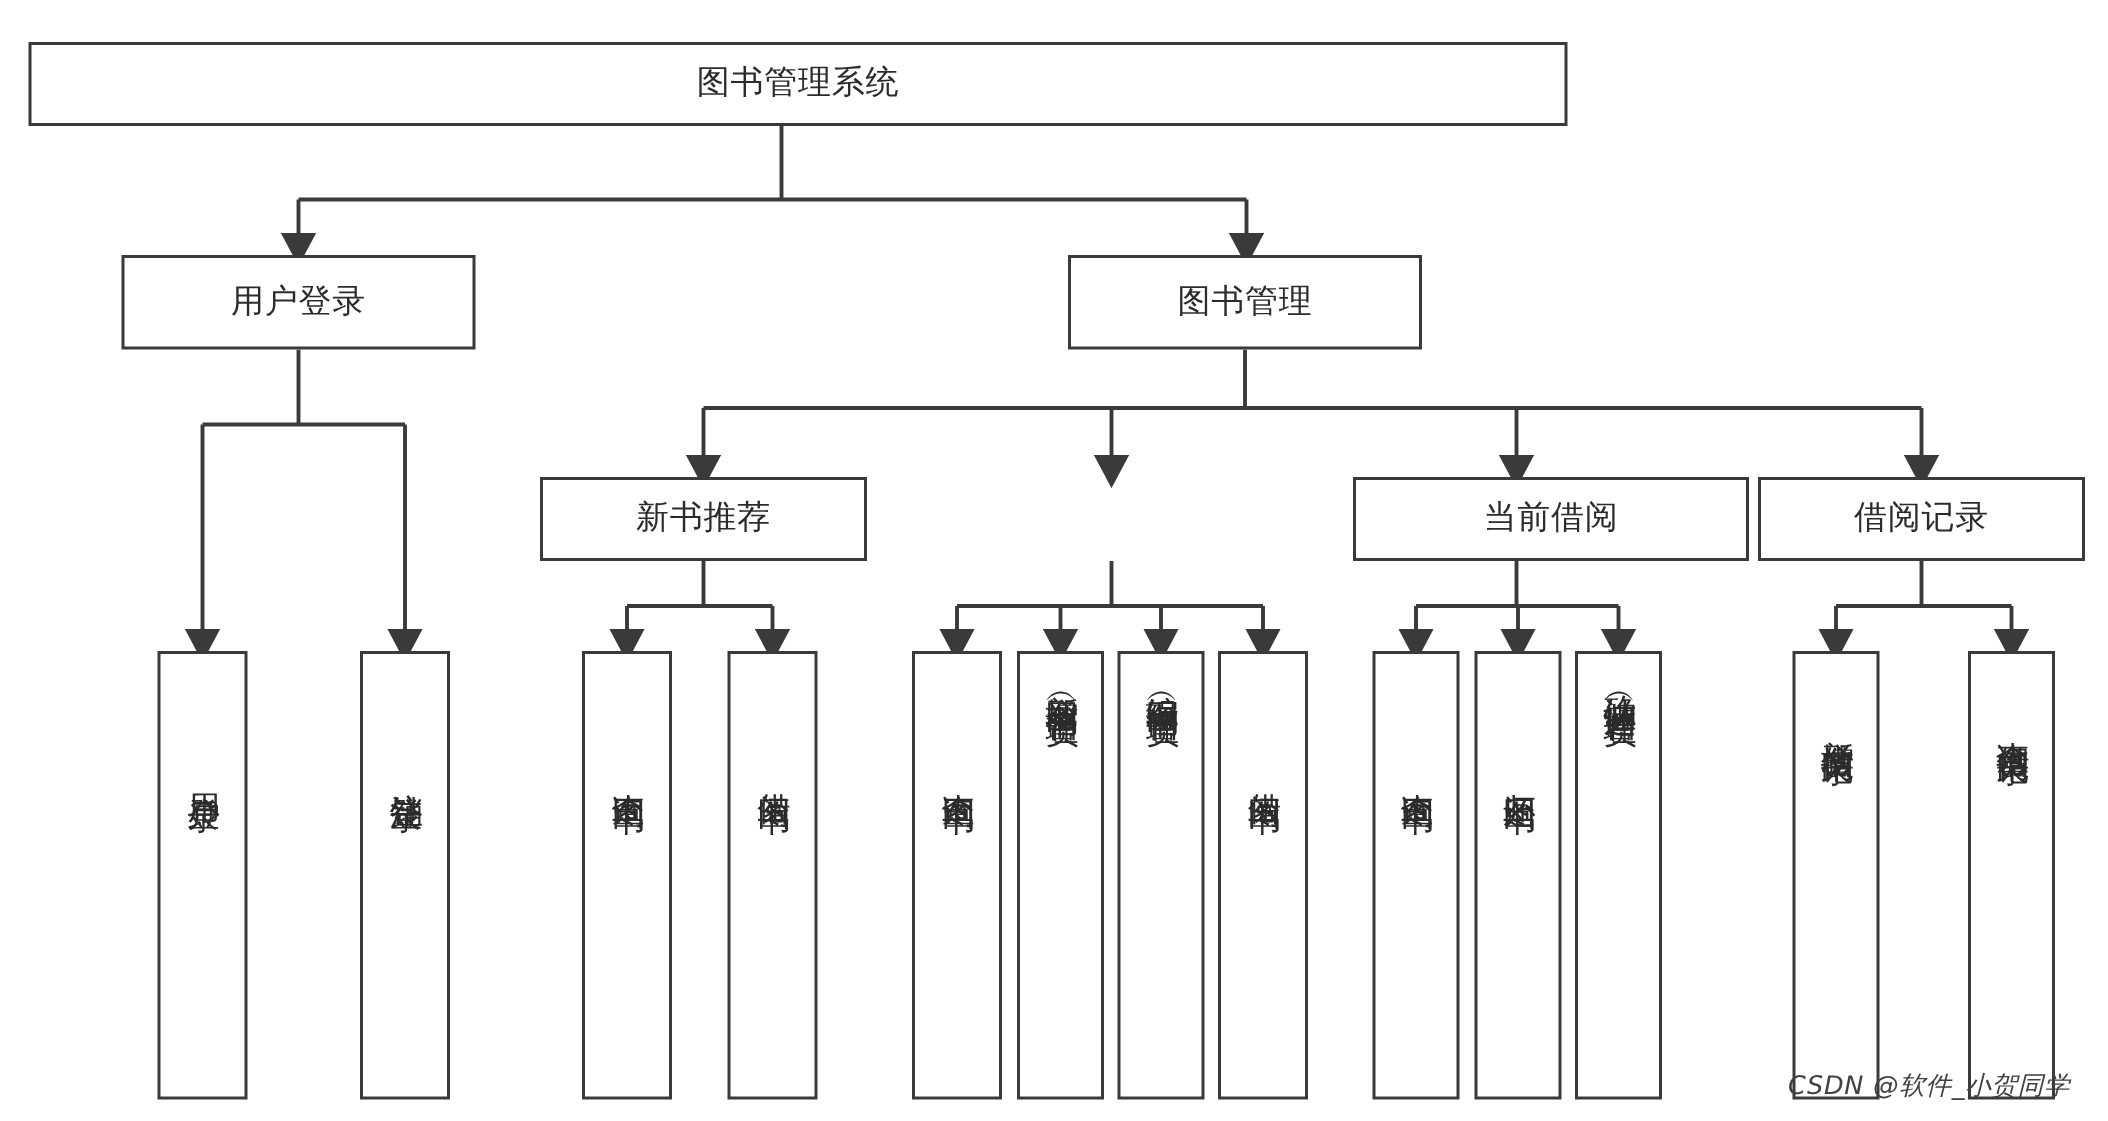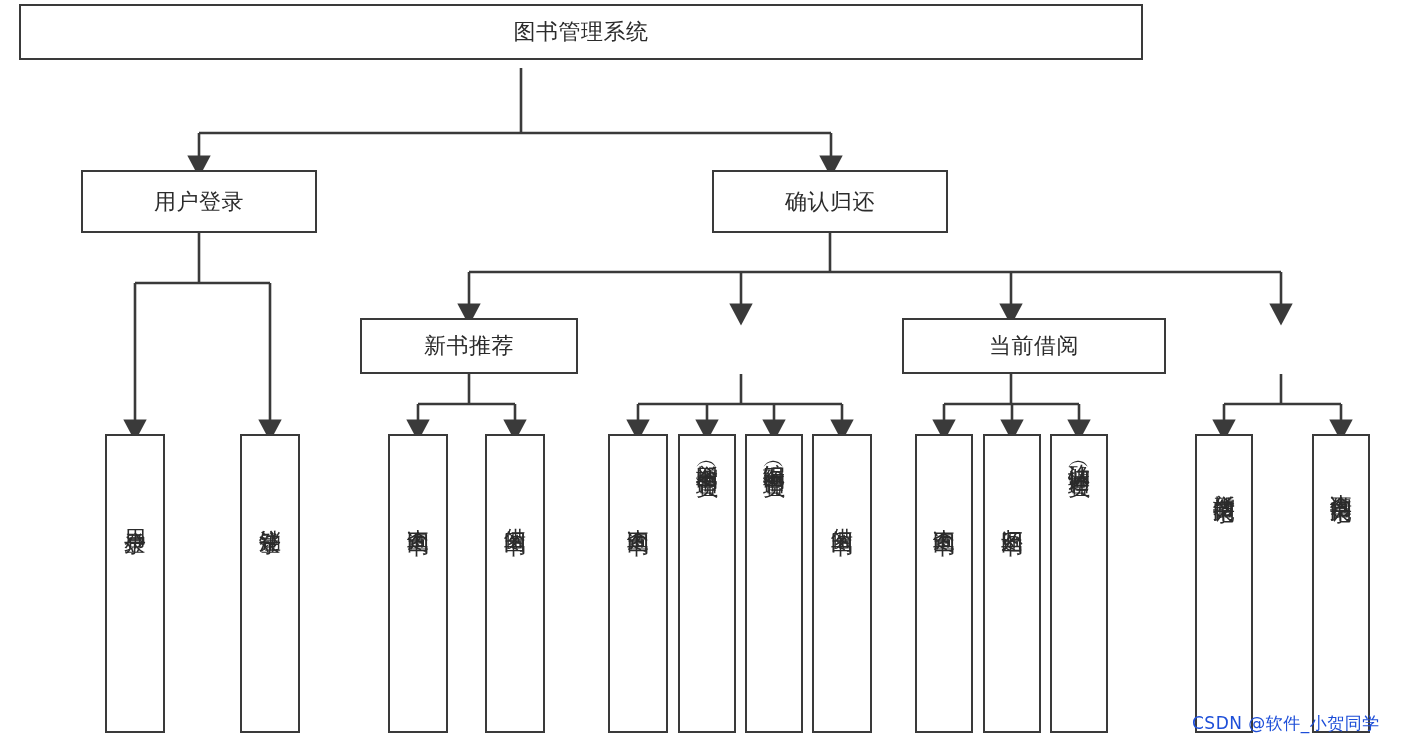--- a/index.html
+++ b/index.html
@@ -59,24 +59,25 @@
     display: block;
   }
   .node.root .lbl { font-size: 22px; }
   .node.lvl2 .lbl { font-size: 22px; }
 
   #watermark {
     position: absolute;
     left: 1192px;
     top: 712px;
     font-size: 17px;
-    color: #1d4ed8;
+    color: #404040;
     white-space: nowrap;
     letter-spacing: 0.5px;
     font-family: "DejaVu Sans", "Liberation Sans", sans-serif;
+    font-style: italic;
   }
 </style>
 </head>
 <body>
 
 <div id="diagram-root">
 
   <svg class="wires" viewBox="0 0 1405 747" xmlns="http://www.w3.org/2000/svg">
     <defs>
       <marker id="arrow" markerWidth="9" markerHeight="9" refX="1" refY="4.5" orient="auto" markerUnits="strokeWidth">
@@ -120,37 +121,40 @@
       <path d="M1012,404 L1012,422" marker-end="url(#arrow)"></path>
       <path d="M1079,404 L1079,422" marker-end="url(#arrow)"></path>
 
       <path d="M1281,374 L1281,404"></path>
       <path d="M1224,404 L1341,404"></path>
       <path d="M1224,404 L1224,422" marker-end="url(#arrow)"></path>
       <path d="M1341,404 L1341,422" marker-end="url(#arrow)"></path>
     </g>
   </svg>
 
-  <div class="node root" style="left:19px; top:4px; width:1124px; height:56px;">
+  <div class="node root" style="left:19px; top:28px; width:1026px; height:56px;">
     <span class="lbl">图书管理系统</span>
   </div>
 
   <div class="node lvl2" style="left:81px; top:170px; width:236px; height:63px;">
     <span class="lbl">用户登录</span>
   </div>
   <div class="node lvl2" style="left:712px; top:170px; width:236px; height:63px;">
-    <span class="lbl">确认归还</span>
+    <span class="lbl">图书管理</span>
   </div>
 
   <div class="node lvl2" style="left:360px; top:318px; width:218px; height:56px;">
     <span class="lbl">新书推荐</span>
   </div>
   <div class="node lvl2" style="left:902px; top:318px; width:264px; height:56px;">
     <span class="lbl">当前借阅</span>
   </div>
+  <div class="node lvl2" style="left:1172px; top:318px; width:218px; height:56px;">
+    <span class="lbl">借阅记录</span>
+  </div>
 
   <div class="node vert" style="left:105px; top:434px; width:60px; height:299px; padding-top:75px;">
     <span class="lbl">用户登录</span>
   </div>
   <div class="node vert" style="left:240px; top:434px; width:60px; height:299px; padding-top:75px;">
     <span class="lbl">注销登录</span>
   </div>
 
   <div class="node vert" style="left:388px; top:434px; width:60px; height:299px; padding-top:75px;">
     <span class="lbl">查询图书</span>

